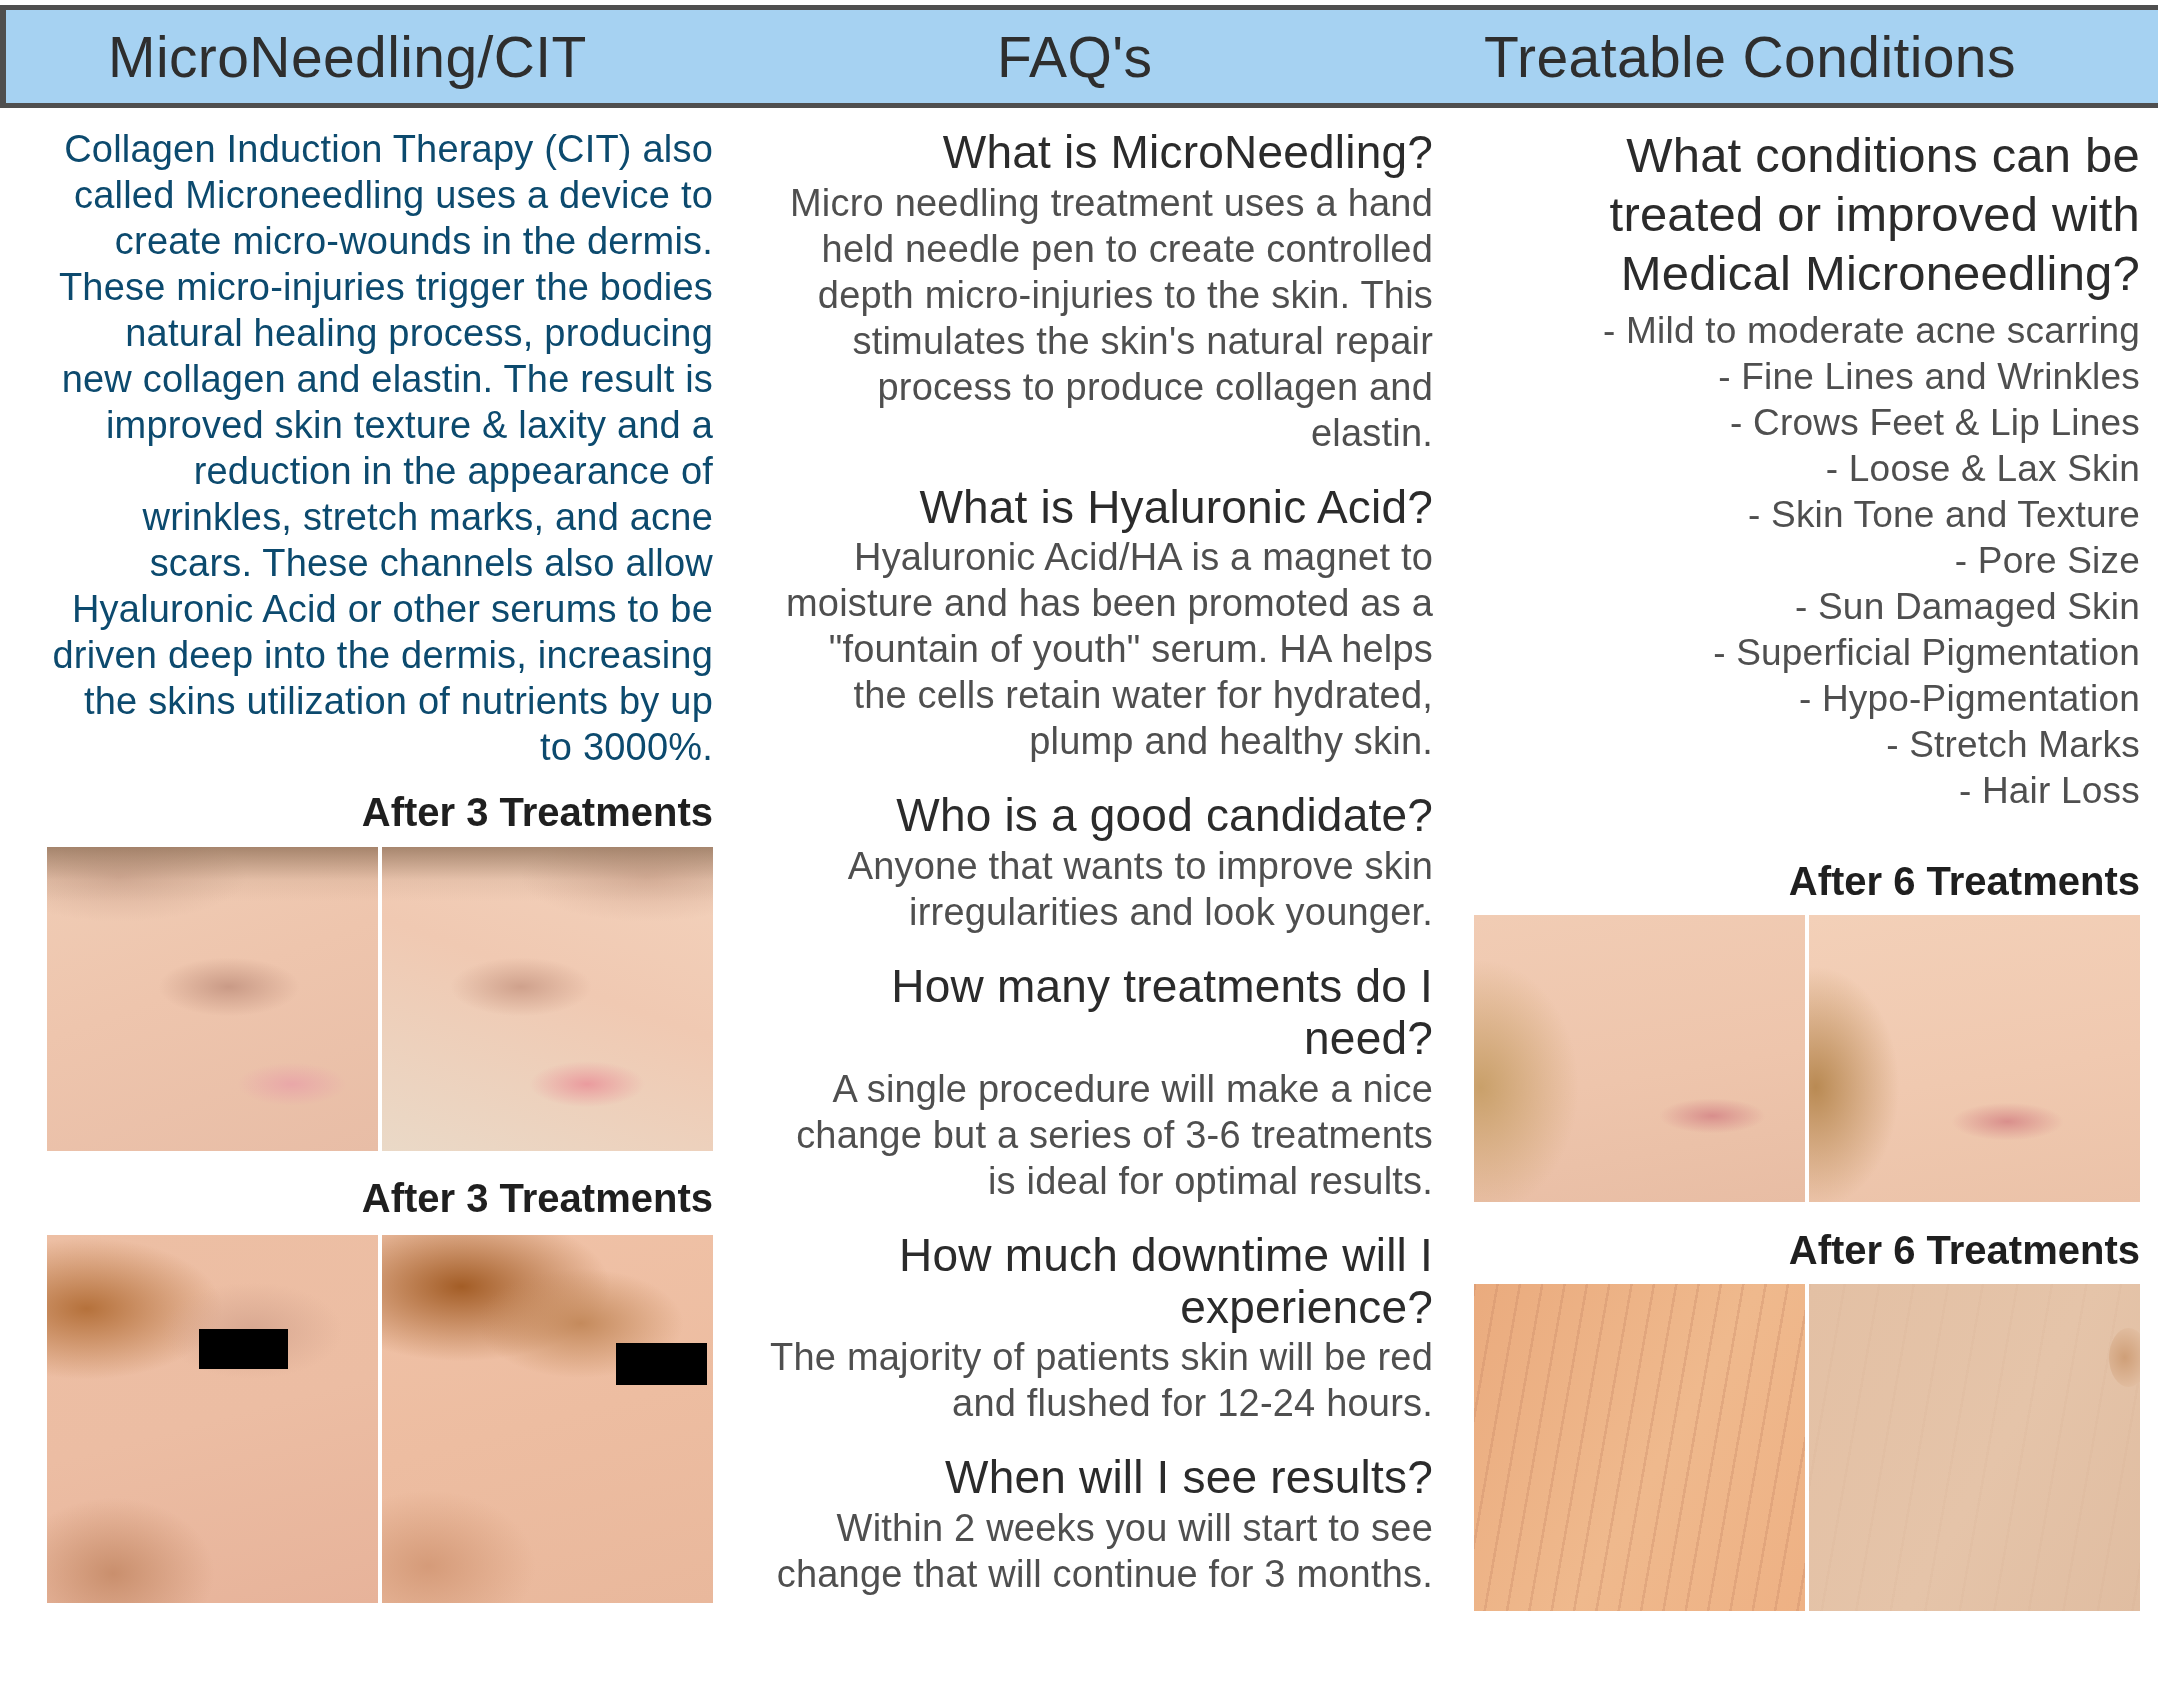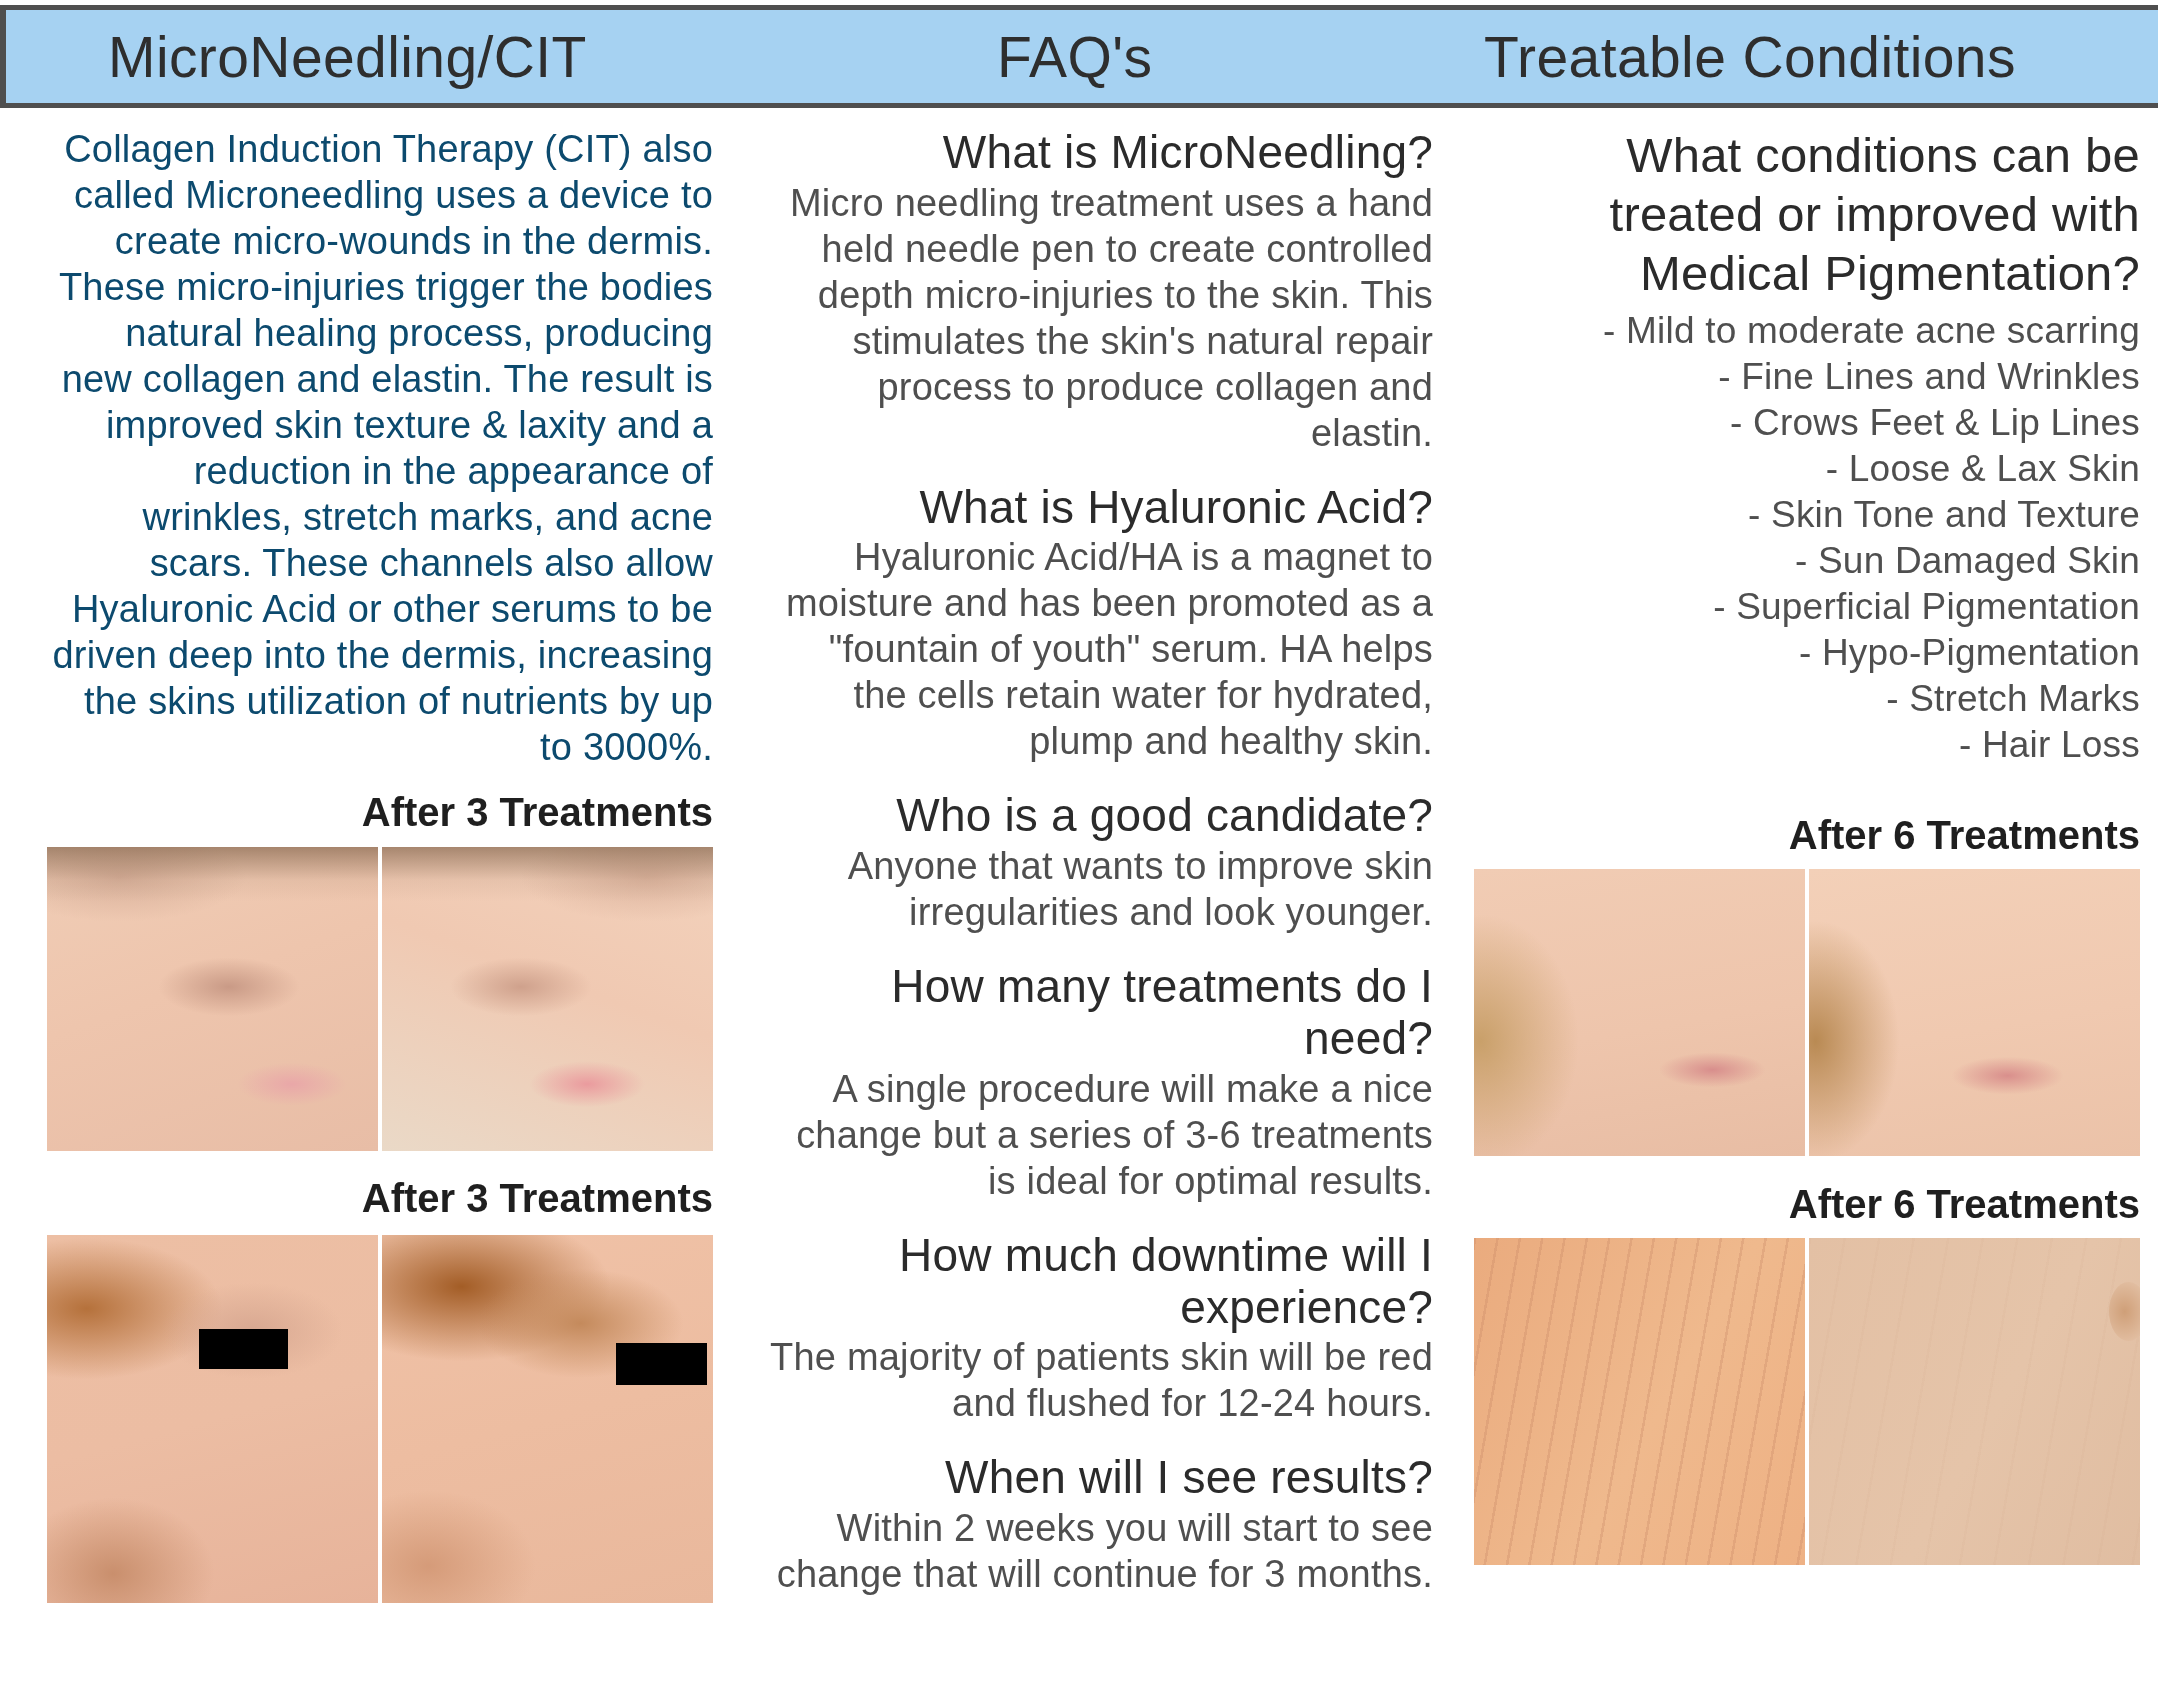--- a/index.html
+++ b/index.html
@@ -184,28 +184,29 @@
 
     <h2 class="faq-q">How much downtime will I experience?</h2>
     <p class="faq-a">The majority of patients skin will be red and flushed for 12-24 hours.</p>
 
     <h2 class="faq-q">When will I see results?</h2>
     <p class="faq-a">Within 2 weeks you will start to see change that will continue for 3 months.</p>
   </div>
 
   <div class="col" id="col-right">
 
-    <h2 class="rc-title">What conditions can be treated or improved with Medical Pigmentation?</h2>
+    <h2 class="rc-title">What conditions can be treated or improved with Medical Microneedling?</h2>
 
     <ul class="cond-list">
       <li>- Mild to moderate acne scarring</li>
       <li>- Fine Lines and Wrinkles</li>
       <li>- Crows Feet &amp; Lip Lines</li>
       <li>- Loose &amp; Lax Skin</li>
       <li>- Skin Tone and Texture</li>
+      <li>- Pore Size</li>
       <li>- Sun Damaged Skin</li>
       <li>- Superficial Pigmentation</li>
       <li>- Hypo-Pigmentation</li>
       <li>- Stretch Marks</li>
       <li>- Hair Loss</li>
     </ul>
 
     <div class="treat-label" style="margin-top:44px;">After 6 Treatments</div>
 
     <div class="photo-pair" id="pair-c">

